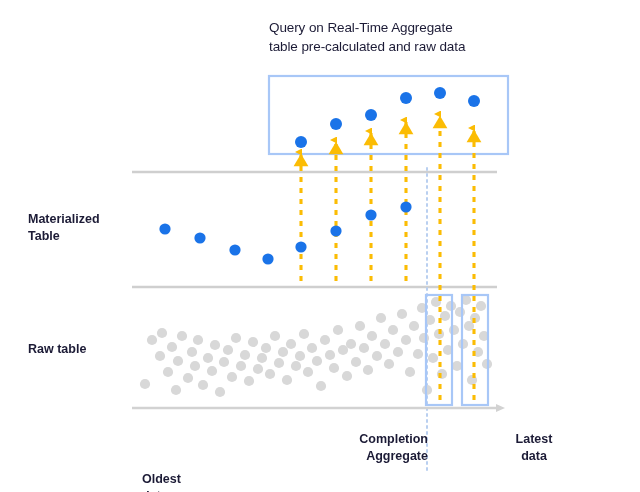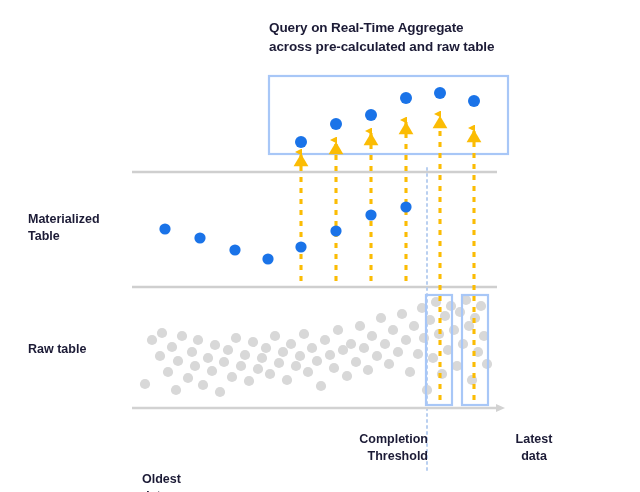--- a/index.html
+++ b/index.html
@@ -17,21 +17,21 @@
     height: 492px;
     background: #ffffff;
     overflow: hidden;
   }
   .title {
     position: absolute;
     left: 269px;
     top: 18px;
     width: 300px;
     font-size: 13.5px;
-    font-weight: bold;
+    font-weight: normal;
     line-height: 1.42;
     color: #1c1b36;
     letter-spacing: -0.1px;
   }
   .row-label {
     position: absolute;
     font-size: 12.5px;
     font-weight: bold;
     line-height: 1.35;
     color: #1c1b36;
@@ -240,38 +240,38 @@
         <circle cx="336" cy="124" r="6" fill="#1a73e8"></circle>
         <circle cx="371" cy="115" r="6" fill="#1a73e8"></circle>
         <circle cx="406" cy="98" r="6" fill="#1a73e8"></circle>
         <circle cx="440" cy="93" r="6" fill="#1a73e8"></circle>
         <circle cx="474" cy="101" r="6" fill="#1a73e8"></circle>
       </g>
   </svg>
 
   <div class="title">
     <span>Query on Real-Time Aggregate</span><br>
-    <span>across pre-calculated and raw table</span>
+    <span>table pre-calculated and raw data</span>
   </div>
 
   <div class="row-label" id="label-raw">Raw table</div>
 
   <div class="row-label" id="label-materialized">
     <span>Materialized</span><br>
     <span>Table</span>
   </div>
 
   <div class="axis-caption" id="caption-oldest">
     <span>Oldest</span><br>
     <span>data</span>
   </div>
 
   <div class="axis-caption" id="caption-threshold">
     <span>Completion</span><br>
-    <span>Threshold</span>
+    <span>Aggregate</span>
   </div>
 
   <div class="axis-caption" id="caption-latest">
     <span>Latest</span><br>
     <span>data</span>
   </div>
 
 </div>
 
 </body></html>

